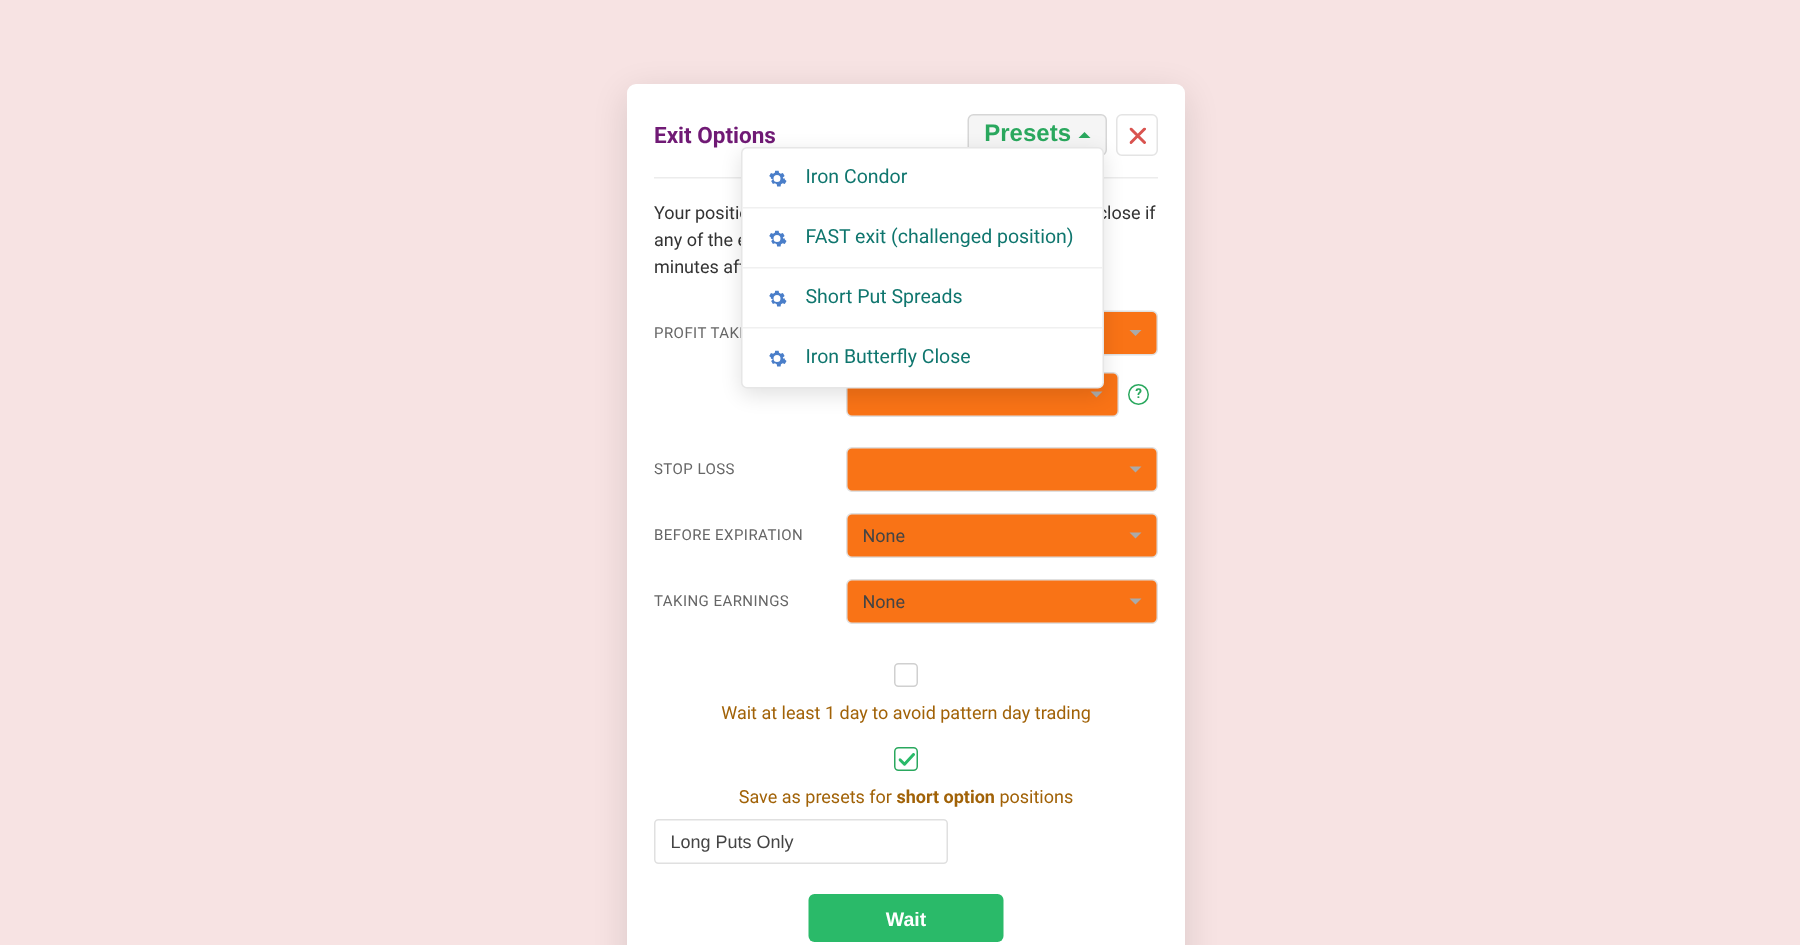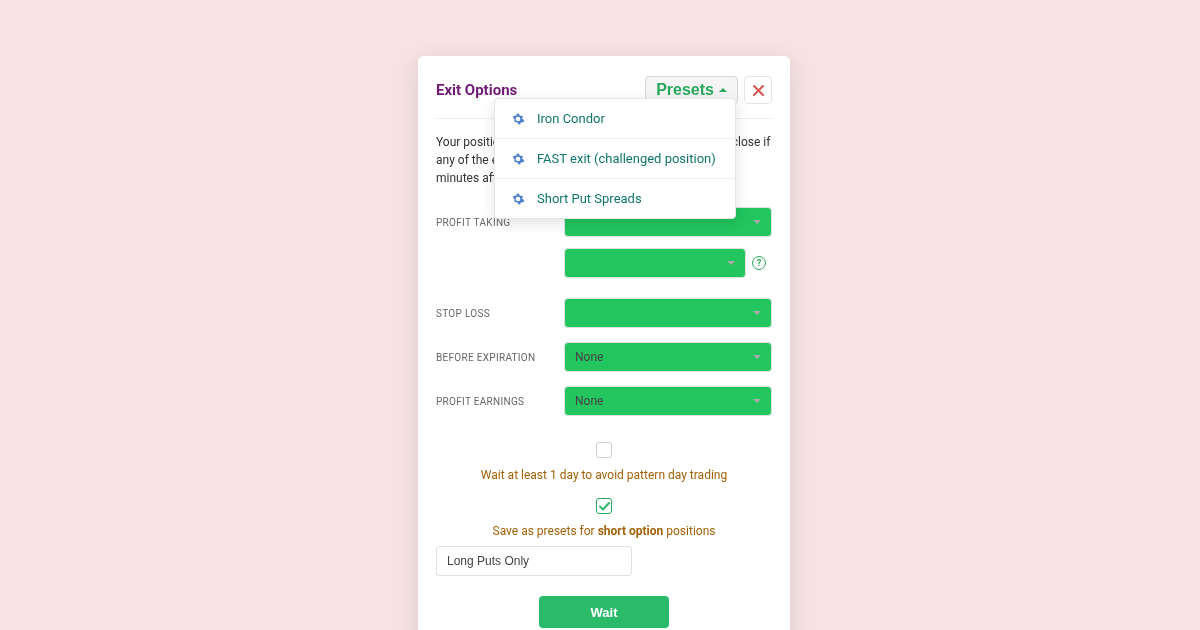--- a/index.html
+++ b/index.html
@@ -91,21 +91,21 @@
     color: #666;
     letter-spacing: 0.3px;
     width: 128px;
     flex-shrink: 0;
   }
   .select {
     flex: 1;
     height: 30px;
     border: 1px solid #e0e0e0;
     border-radius: 4px;
-    background: #22c55e;
+    background: #f97316;
     padding: 0 10px;
     display: flex;
     align-items: center;
     justify-content: space-between;
     font-size: 12px;
     color: #444;
     cursor: pointer;
   }
   .select.narrow { width: 182px; flex: none; }
   .caret-down {
@@ -236,21 +236,21 @@
       </div>
     </div>
     <div class="form-row">
       <div class="label">BEFORE EXPIRATION</div>
       <div class="select">
         <span>None</span>
         <span class="caret-down"></span>
       </div>
     </div>
     <div class="form-row" style="margin-bottom:26px;">
-      <div class="label">PROFIT EARNINGS</div>
+      <div class="label">TAKING EARNINGS</div>
       <div class="select">
         <span>None</span>
         <span class="caret-down"></span>
       </div>
     </div>
 
     <div class="checkbox-row">
       <div class="checkbox"></div>
       <span>Wait at least 1 day to avoid pattern day trading</span>
     </div>
@@ -292,13 +292,21 @@
     <span>FAST exit (challenged position)</span>
   </div>
   <div class="dropdown-item">
     <span class="gear-icon">
         <svg width="14" height="14" viewBox="0 0 24 24">
           <path fill="#4a7ec9" d="M12 8a4 4 0 100 8 4 4 0 000-8zm9 4a7 7 0 01-.1 1.2l2 1.6-2 3.4-2.4-.9a7 7 0 01-2 1.2l-.4 2.5h-4l-.4-2.5a7 7 0 01-2-1.2l-2.4.9-2-3.4 2-1.6A7 7 0 015 12a7 7 0 01.1-1.2l-2-1.6 2-3.4 2.4.9a7 7 0 012-1.2L9.9 3h4l.4 2.5a7 7 0 012 1.2l2.4-.9 2 3.4-2 1.6c.1.4.1.8.1 1.2z"></path>
         </svg>
       </span>
     <span>Short Put Spreads</span>
   </div>
+  <div class="dropdown-item">
+    <span class="gear-icon">
+        <svg width="14" height="14" viewBox="0 0 24 24">
+          <path fill="#4a7ec9" d="M12 8a4 4 0 100 8 4 4 0 000-8zm9 4a7 7 0 01-.1 1.2l2 1.6-2 3.4-2.4-.9a7 7 0 01-2 1.2l-.4 2.5h-4l-.4-2.5a7 7 0 01-2-1.2l-2.4.9-2-3.4 2-1.6A7 7 0 015 12a7 7 0 01.1-1.2l-2-1.6 2-3.4 2.4.9a7 7 0 012-1.2L9.9 3h4l.4 2.5a7 7 0 012 1.2l2.4-.9 2 3.4-2 1.6c.1.4.1.8.1 1.2z"></path>
+        </svg>
+      </span>
+    <span>Iron Butterfly Close</span>
+  </div>
 </div>
 
 </body></html>

